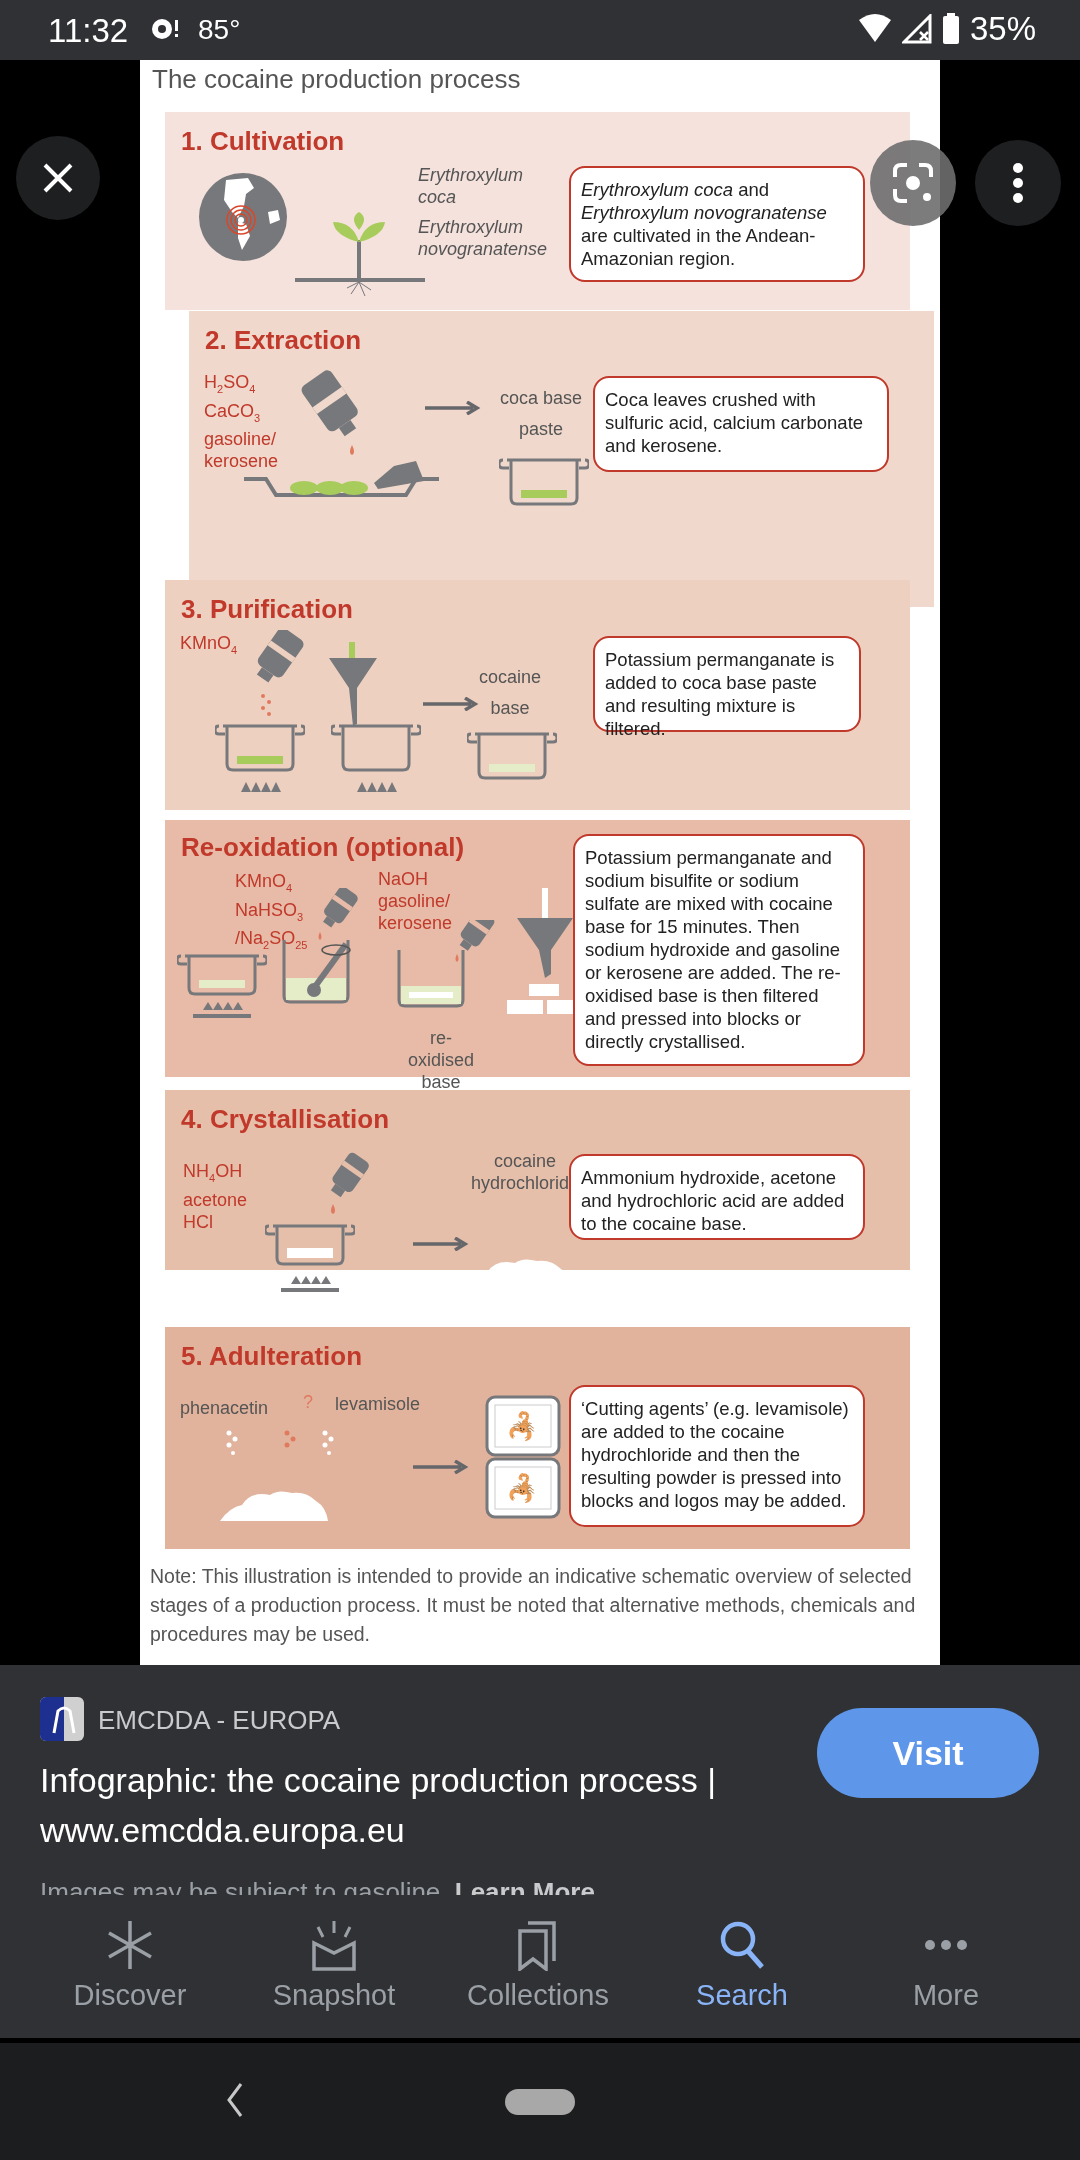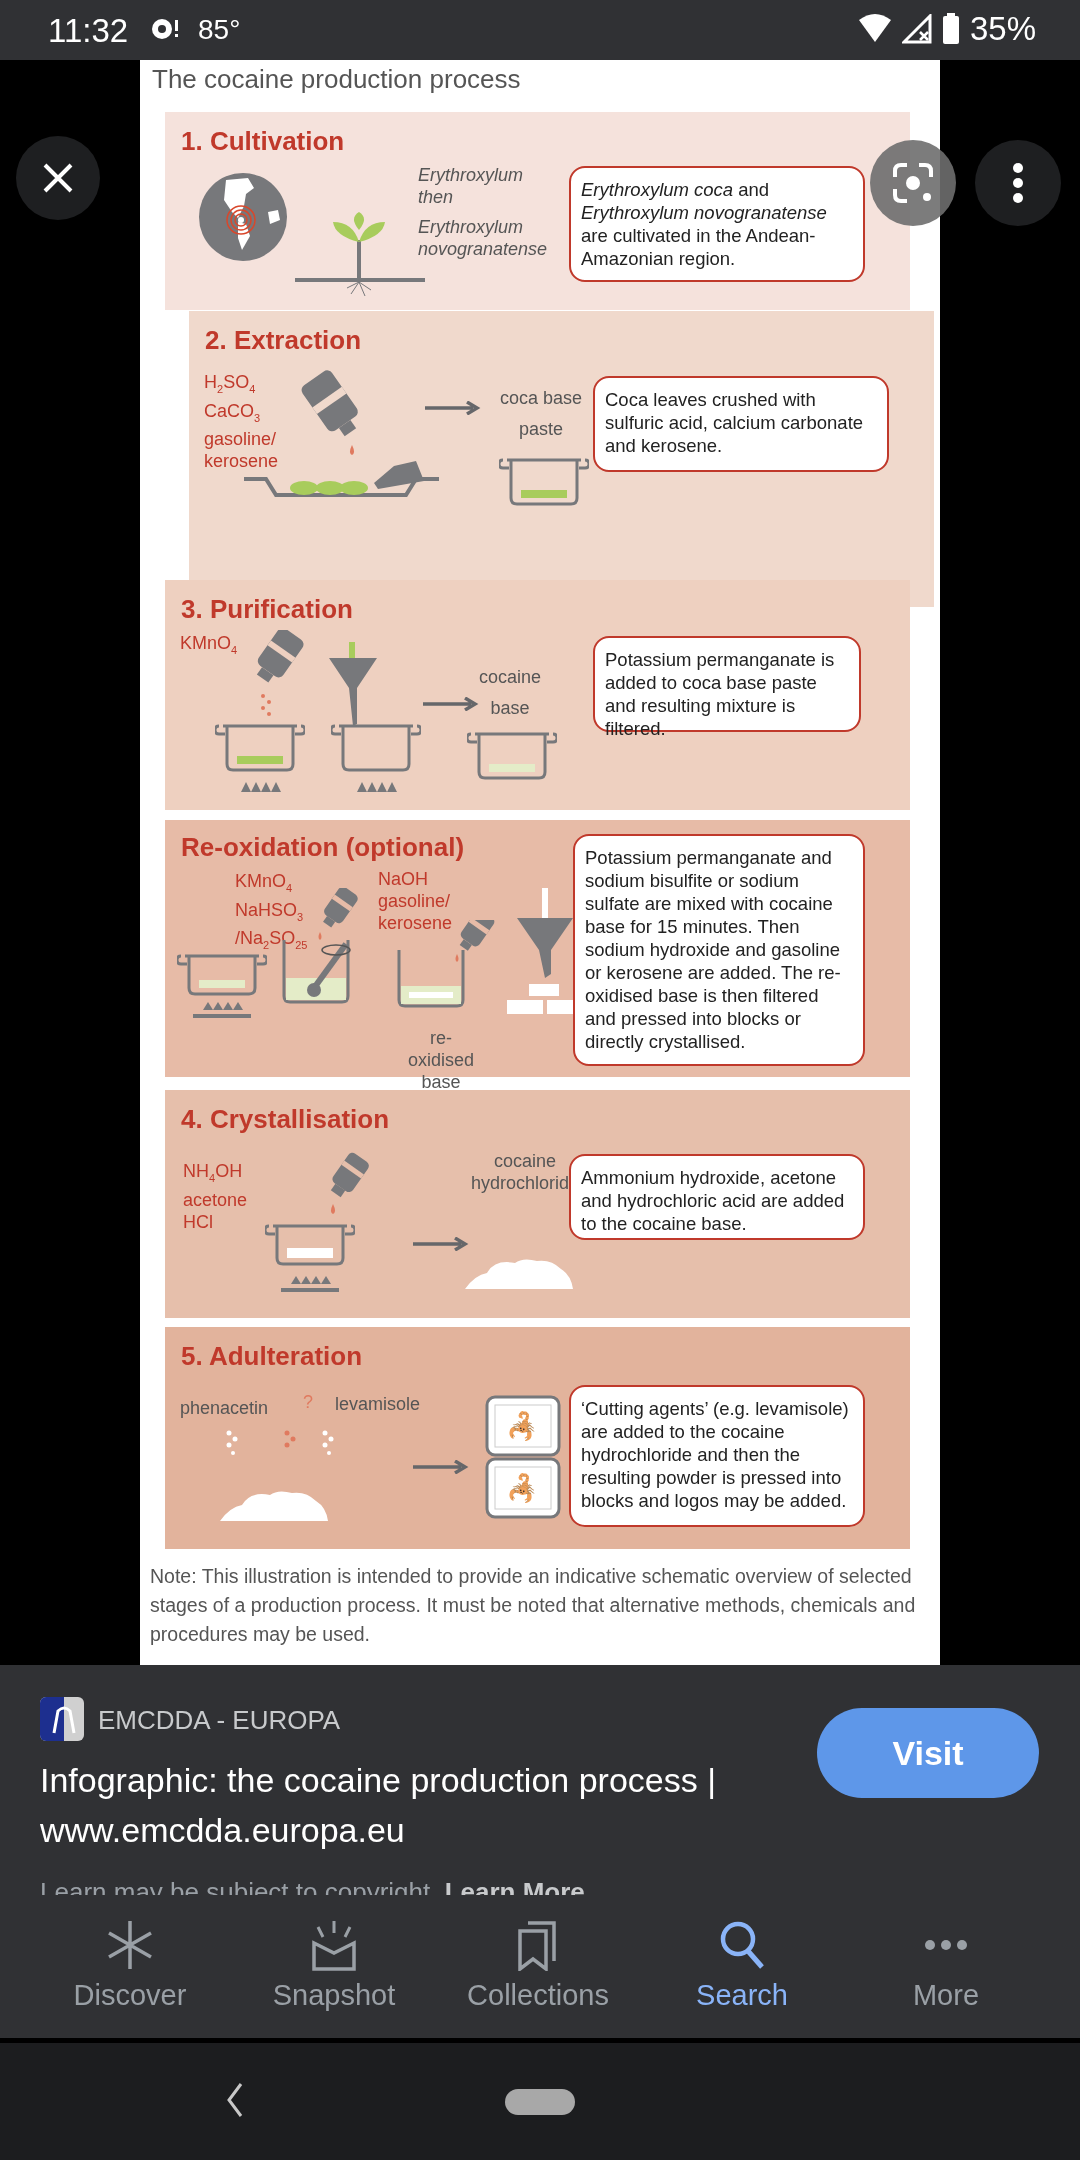--- a/index.html
+++ b/index.html
@@ -104,21 +104,21 @@
       <svg class="ill" style="left:130px;top:100px" width="130" height="85" viewBox="0 0 130 85">
         <rect x="0" y="66" width="130" height="4" fill="#77787b"></rect>
         <rect x="62" y="28" width="4" height="40" fill="#77787b"></rect>
         <path d="M64 30 Q40 24 38 10 Q58 10 64 30Z" fill="#a8cc5c"></path>
         <path d="M64 30 Q88 24 90 10 Q70 10 64 30Z" fill="#a8cc5c"></path>
         <path d="M64 18 Q54 6 64 0 Q74 6 64 18Z" fill="#a8cc5c"></path>
         <path d="M64 70 L56 82 M64 70 L70 84 M64 70 L76 78 M64 70 L52 76" stroke="#77787b" stroke-width="1"></path>
       </svg>
       <div class="species" style="left:253px;top:52px">
         <div>Erythroxylum</div>
-        <div>then</div>
+        <div>coca</div>
       </div>
       <div class="species" style="left:253px;top:104px">
         <div>Erythroxylum</div>
         <div>novogranatense</div>
       </div>
       <div class="desc-box" style="left:404px;top:54px;width:296px;height:116px;">
         <i>Erythroxylum coca</i><span> and </span><i>Erythroxylum novogranatense</i><span> are cultivated in the Andean-Amazonian region.</span>
       </div>
     </div>
 
@@ -245,21 +245,21 @@
       <svg class="ill" style="left:340px;top:68px" width="80" height="130" viewBox="0 0 80 130">
         <rect x="37" y="0" width="6" height="30" fill="#fff"></rect>
         <path d="M12 30 H68 L46 62 V86 L40 90 L34 62 Z" fill="#77787b"></path>
         <rect x="24" y="96" width="30" height="12" fill="#fff"></rect>
         <rect x="2" y="112" width="36" height="14" fill="#fff"></rect>
           <rect x="42" y="112" width="36" height="14" fill="#fff"></rect>
       </svg>
       <div class="desc-box" style="left:408px;top:14px;width:292px;height:232px;">Potassium permanganate and sodium bisulfite or sodium sulfate are mixed with cocaine base for 15 minutes. Then sodium hydroxide and gasoline or kerosene are added. The re-oxidised base is then filtered and pressed into blocks or directly crystallised.</div>
     </div>
 
-    <div class="panel" style="top:1030px;height:228px;background:#e6bfab;">
+    <div class="panel" style="top:1030px;height:180px;background:#e6bfab;">
       <div class="panel-title">4. Crystallisation</div>
       <div class="chem" style="left:18px;top:70px">
         <div>NH<sub>4</sub>OH</div>
         <div>acetone</div>
         <div>HCl</div>
       </div>
       <svg class="ill" style="left:150px;top:62px" width="60" height="70" viewBox="0 0 60 70">
         <g transform="rotate(35 30 25)">
             <rect x="20" y="0" width="24" height="36" rx="5" fill="#77787b"></rect>
             <rect x="20" y="12" width="24" height="5" fill="#e6bfab"></rect>
@@ -351,21 +351,21 @@
 
 <div class="source-card">
   <svg class="source-favicon" viewBox="0 0 44 44">
     <rect width="44" height="44" fill="#d0d0d0"></rect>
       <rect width="24" height="44" fill="#1d2f8f"></rect>
     <path d="M14 36 L18 14 Q24 8 30 14 L34 36" stroke="#fff" stroke-width="3" fill="none"></path>
   </svg>
   <div class="source-name">EMCDDA - EUROPA</div>
   <div class="source-title">Infographic: the cocaine production process | www.emcdda.europa.eu</div>
   <div class="visit-btn">Visit</div>
-  <div class="copyright"><span>Learn may be subject to copyright. </span><b>Learn More</b></div>
+  <div class="copyright"><span>Images may be subject to gasoline. </span><b>Learn More</b></div>
 </div>
 
 <div class="bottom-nav">
   <div class="nav-item">
     <svg width="52" height="52" viewBox="0 0 52 52">
         <path d="M26 2 V50 M5 14 L47 38 M47 14 L5 38" stroke="#9aa0a6" stroke-width="3.5"></path>
       </svg>
     <span>Discover</span>
   </div>
   <div class="nav-item">

